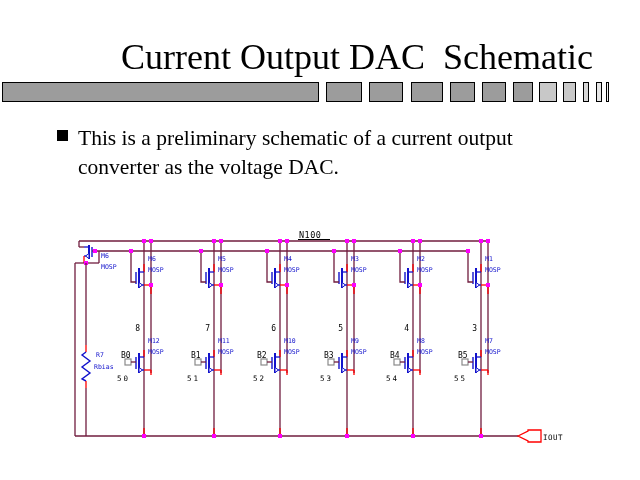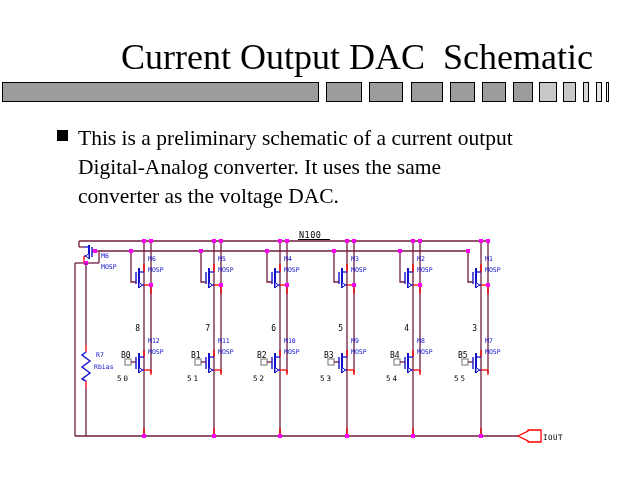--- a/index.html
+++ b/index.html
@@ -31,21 +31,20 @@
       <div class="bar" style="left: 539px; width: 18px; background: rgb(200, 200, 200);"></div>
       <div class="bar" style="left: 563px; width: 13px; background: rgb(200, 200, 200);"></div>
       <div class="bar" style="left: 583px; width: 6px; background: rgb(214, 214, 214);"></div>
       <div class="bar" style="left: 596px; width: 6px; background: rgb(230, 230, 230);"></div>
       <div class="bar" style="left: 606px; width: 3px; background: rgb(242, 242, 242);"></div>
     </div>
   <div class="bullet-block">
     <div class="marker"></div>
     <div class="lines">
       <div>This is a preliminary schematic of a current output</div>
-      <div>Digital-Analog converter. It uses the same</div>
       <div>converter as the voltage DAC.</div>
     </div>
   </div>
   <svg id="schematic" viewBox="0 0 640 480" xmlns="http://www.w3.org/2000/svg">
       <line x1="79" y1="241" x2="488" y2="241" stroke="#701C3E" stroke-width="1.3"></line>
       <line x1="95" y1="251" x2="470" y2="251" stroke="#701C3E" stroke-width="1.3"></line>
       <line x1="75" y1="436" x2="518" y2="436" stroke="#701C3E" stroke-width="1.3"></line>
       <text x="299" y="238" font-size="8.5" fill="#000000" font-family="&quot;DejaVu Sans Mono&quot;, monospace" letter-spacing="0.5">N100</text>
       <line x1="298" y1="239.5" x2="330" y2="239.5" stroke="#000000" stroke-width="1"></line>
       <line x1="79" y1="241" x2="79" y2="247" stroke="#701C3E" stroke-width="1.3"></line>

